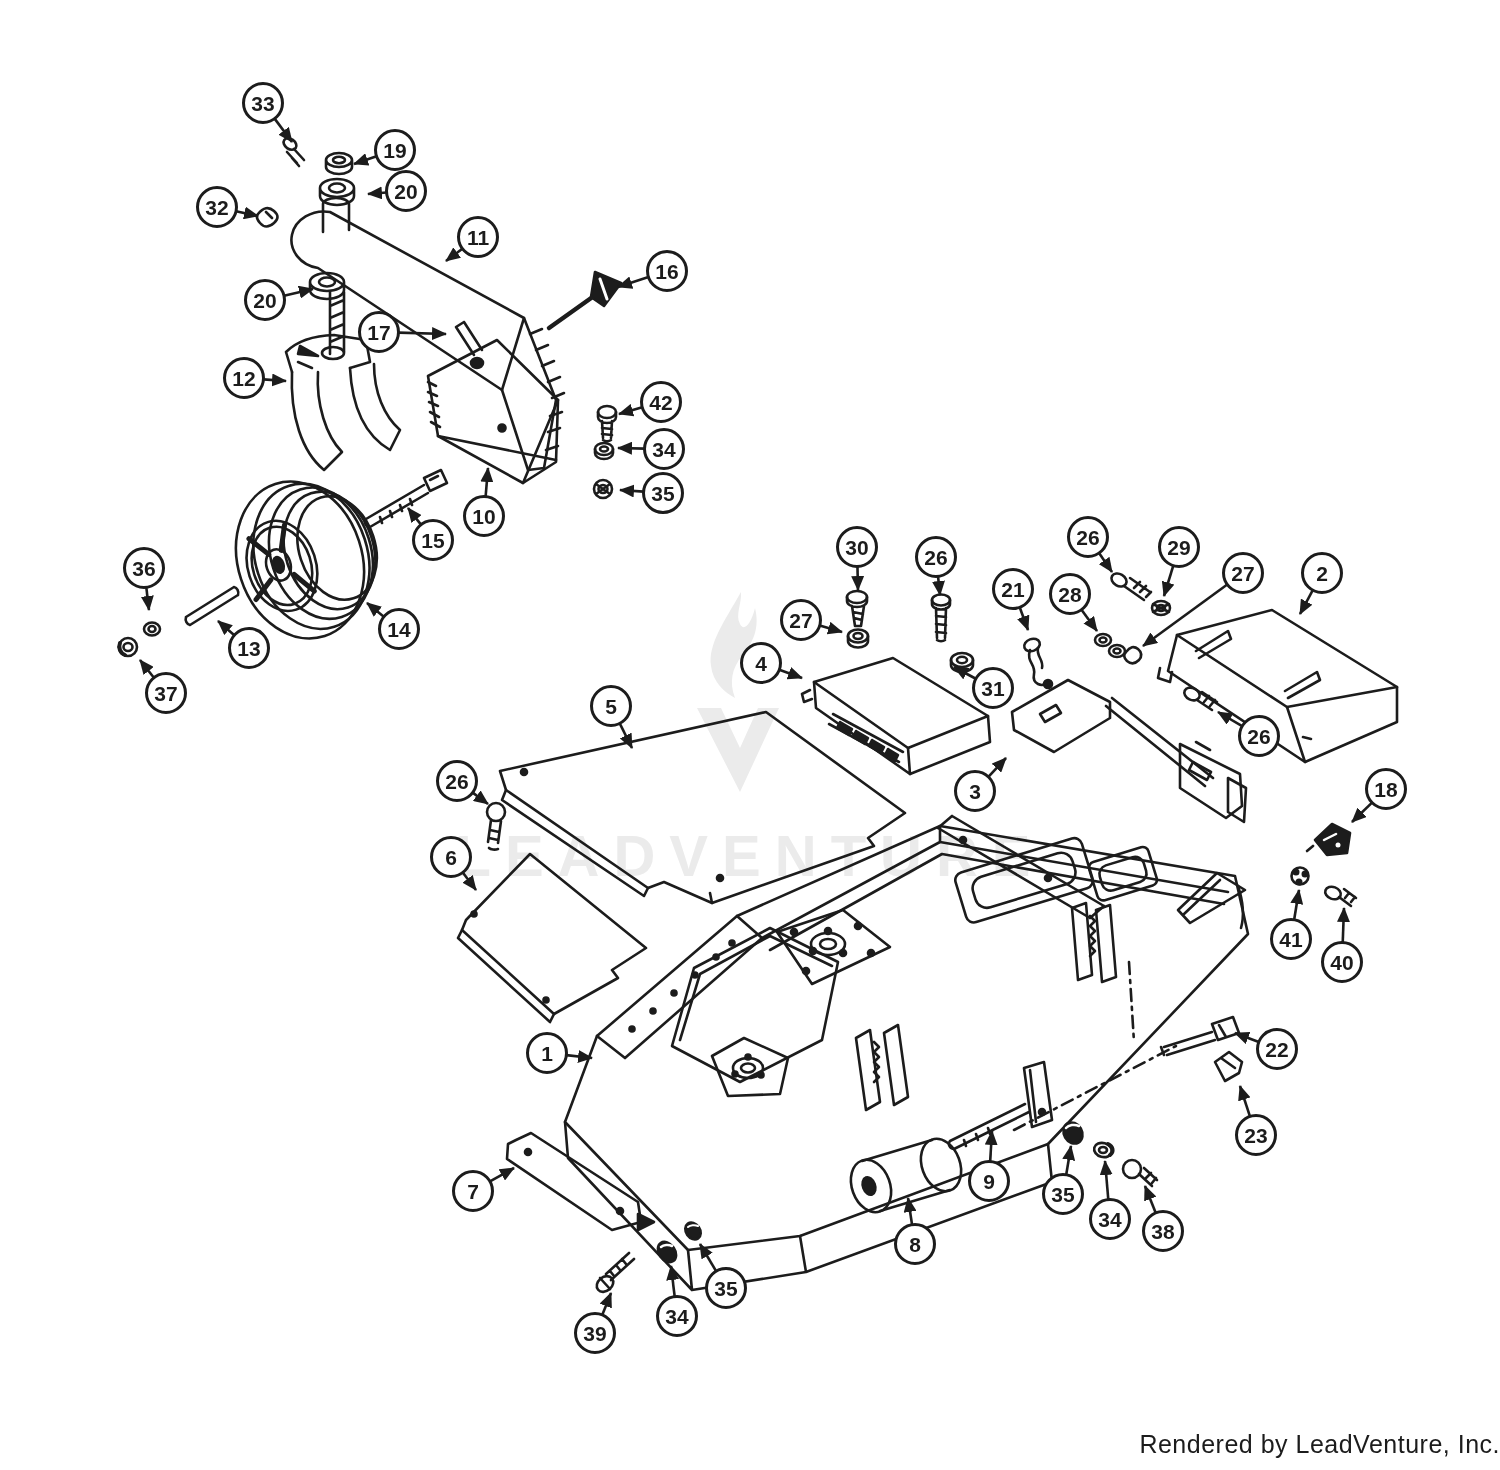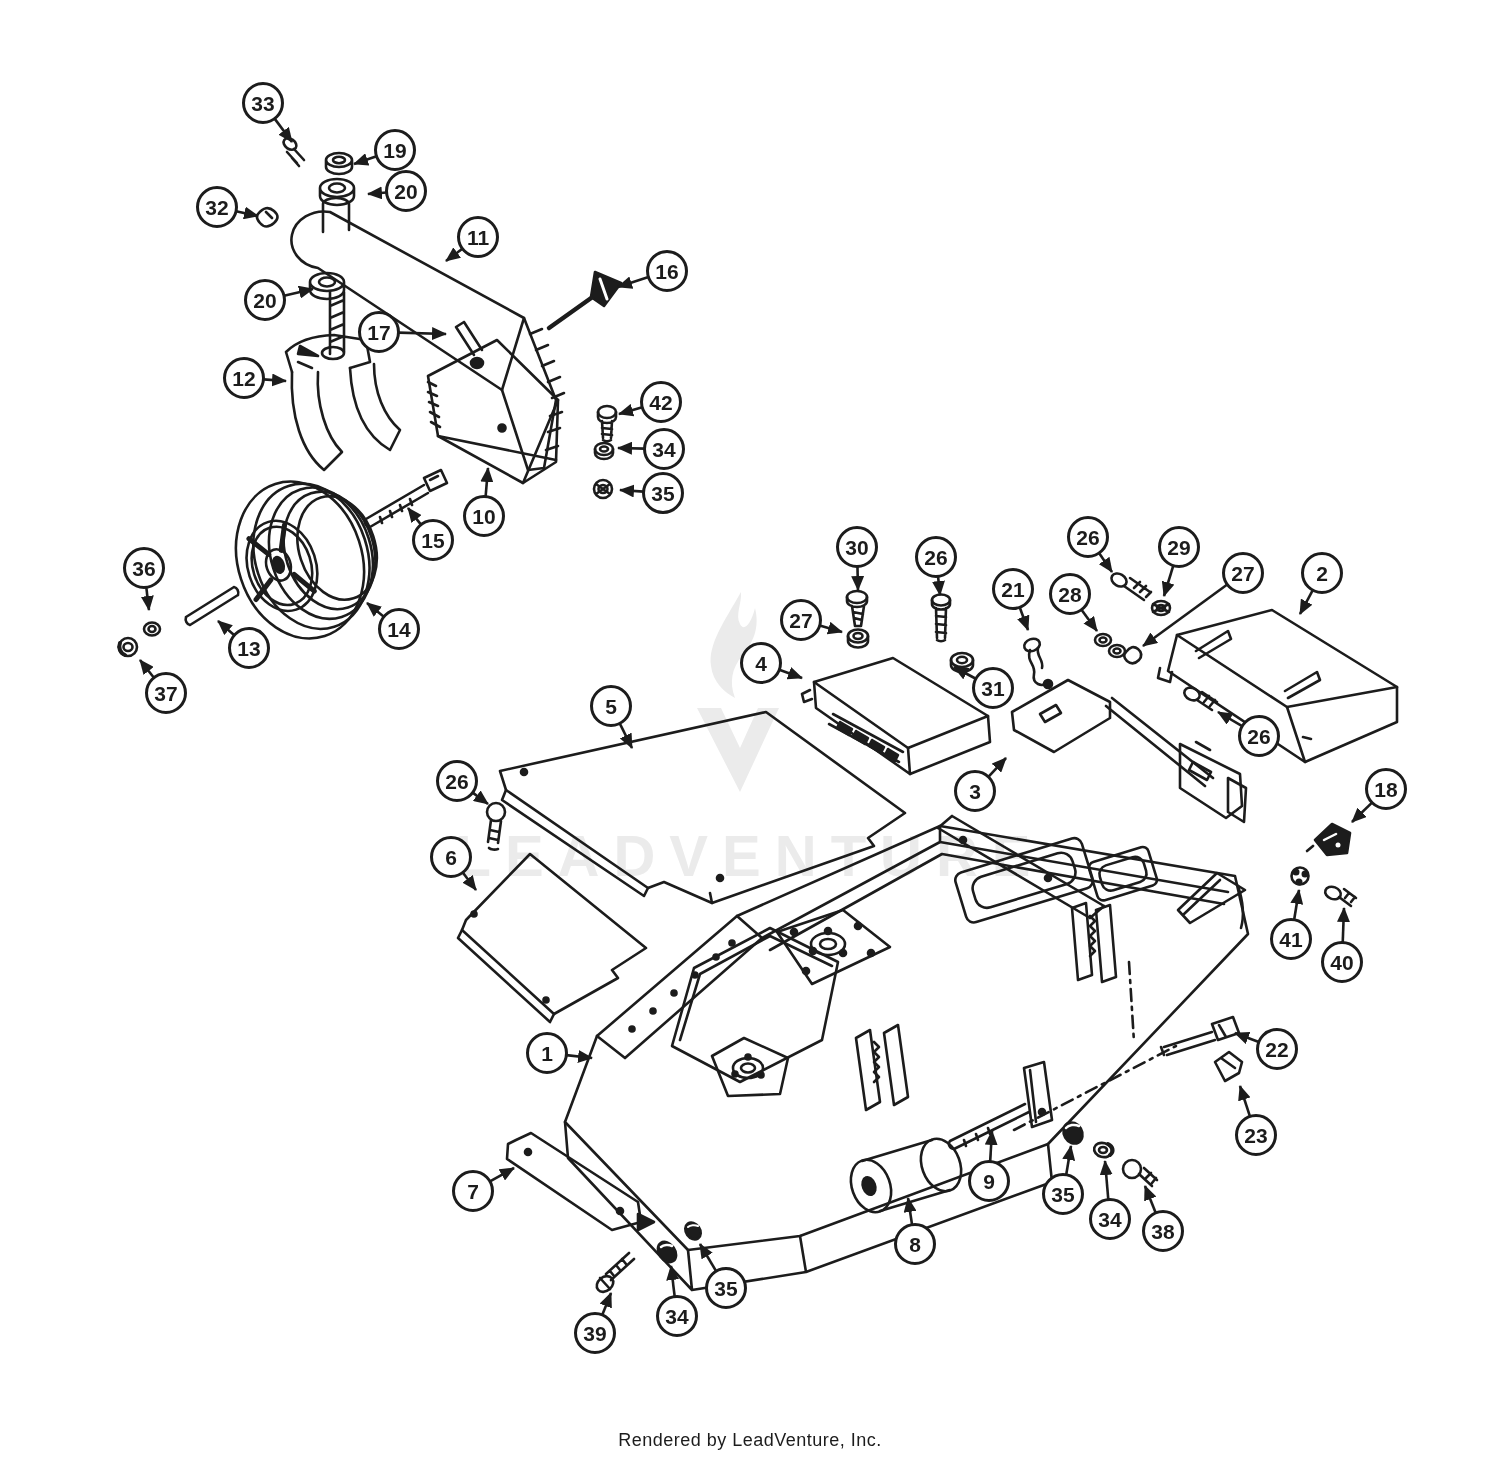--- a/index.html
+++ b/index.html
@@ -6,22 +6,22 @@
   .stage{position:relative;width:1500px;height:1470px;background:#fff;overflow:hidden;
          font-family:"Liberation Sans",sans-serif;}
   svg{position:absolute;left:0;top:0;}
   .art{stroke:#1c1c1c;stroke-width:2.6;fill:none;stroke-linecap:round;stroke-linejoin:round;}
   .filldark{fill:#1c1c1c;stroke:#1c1c1c;}
   .wm-text{fill:#ebebeb;font-size:58px;font-weight:bold;letter-spacing:14px;}
   .wm-logo{fill:#ebebeb;}
   .callout-circle{fill:#ffffff;stroke:#1c1c1c;stroke-width:3;}
   .callout-num{fill:#1c1c1c;font-size:21px;font-weight:bold;text-anchor:middle;}
   .leader{stroke:#1c1c1c;stroke-width:2.6;fill:none;}
-  .footer{position:absolute;left:0;top:1430px;width:100%;text-align:center;
-          font-size:18px;color:#1c1c1c;letter-spacing:0.5px;}
+  .footer{position:absolute;left:0;top:1430px;width:100%;text-align:right;
+          font-size:25px;color:#1c1c1c;letter-spacing:0.5px;}
 </style>
 </head>
 <body>
 
 <div class="stage">
 <svg width="1500" height="1470" viewBox="0 0 1500 1470">
   <defs>
     <marker id="arr" markerUnits="userSpaceOnUse" markerWidth="16" markerHeight="13" refX="14" refY="6.5" orient="auto">
       <path d="M0,0 L15,6.5 L0,13 Z" fill="#1c1c1c"></path>
     </marker>

